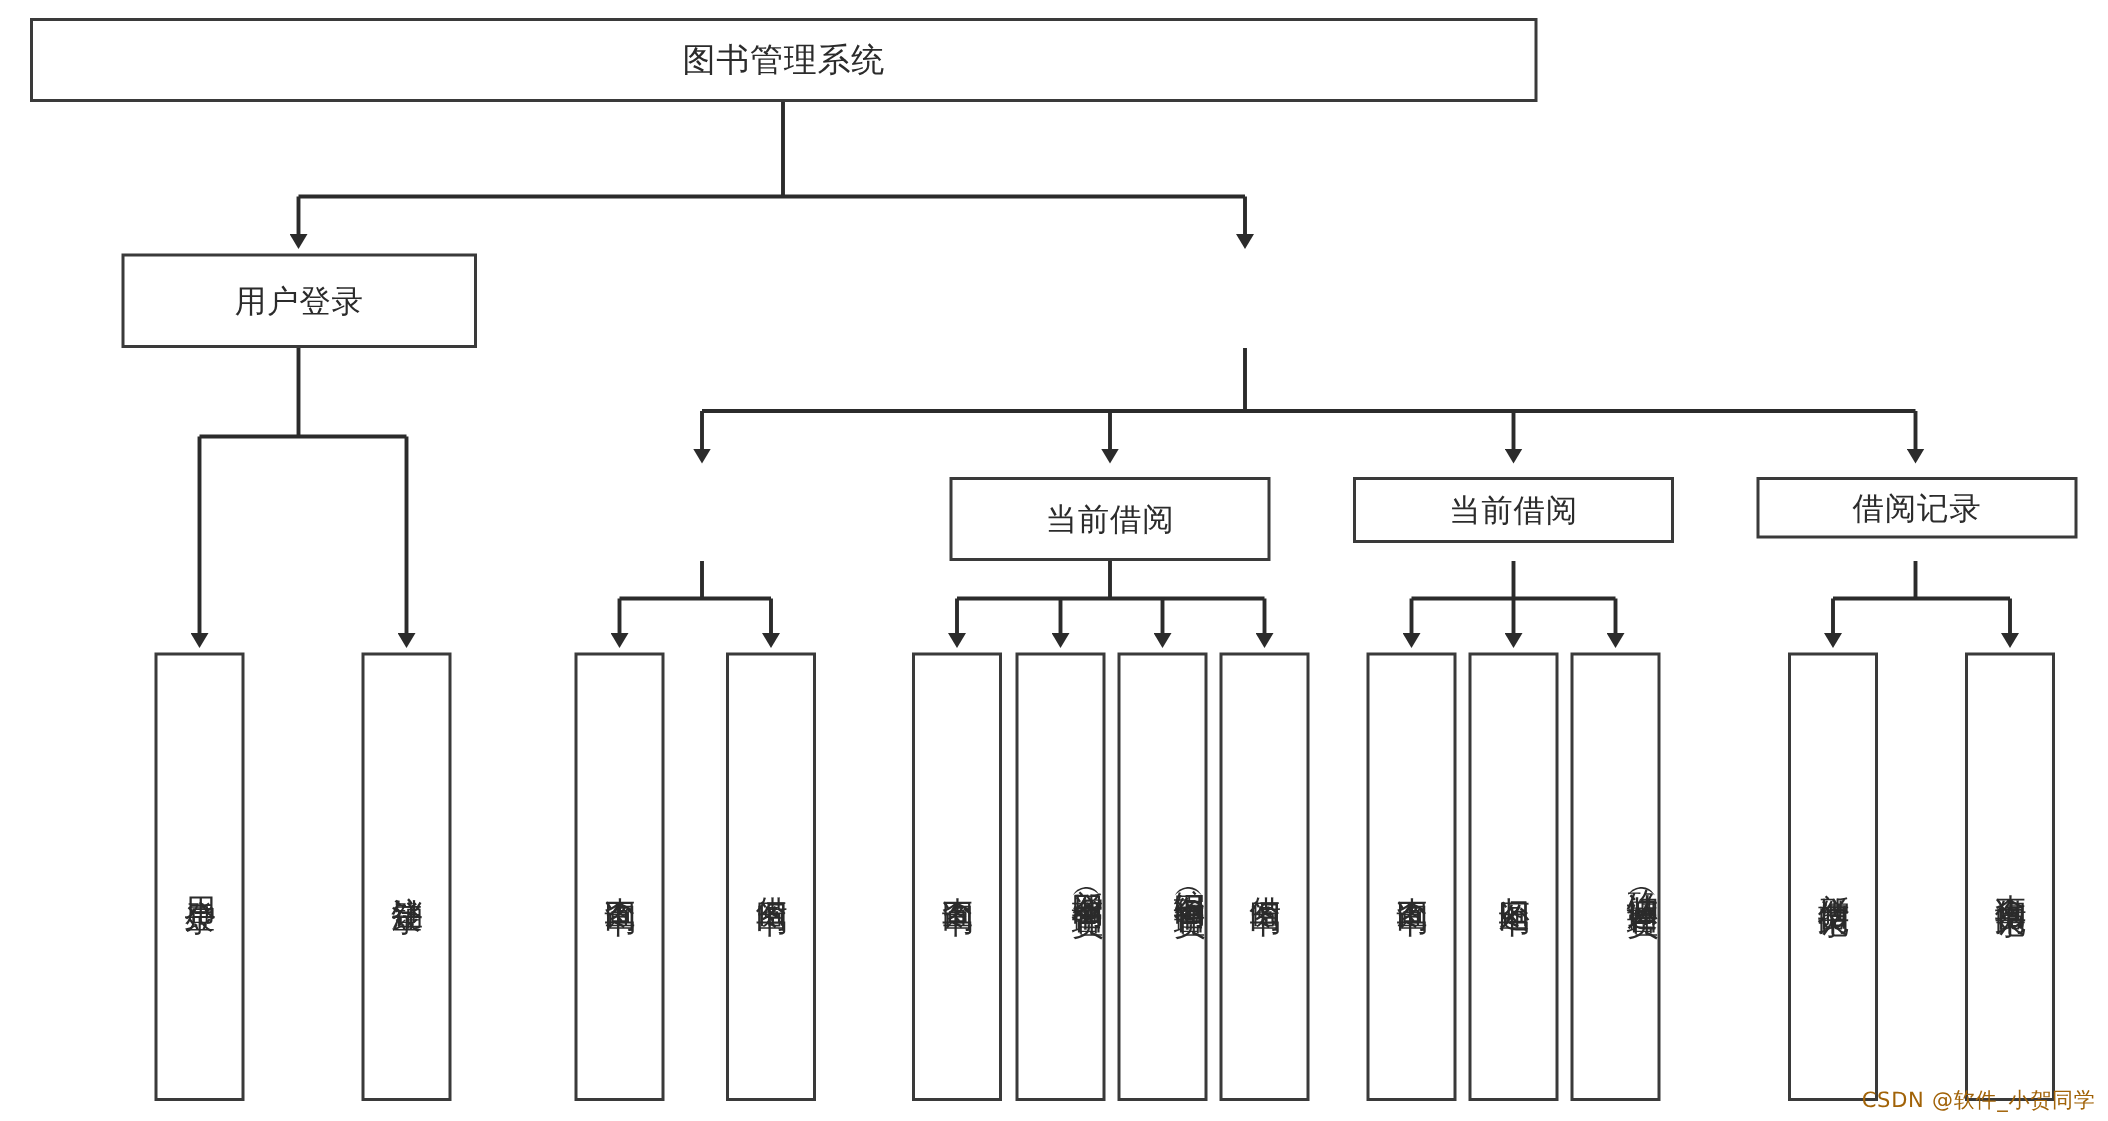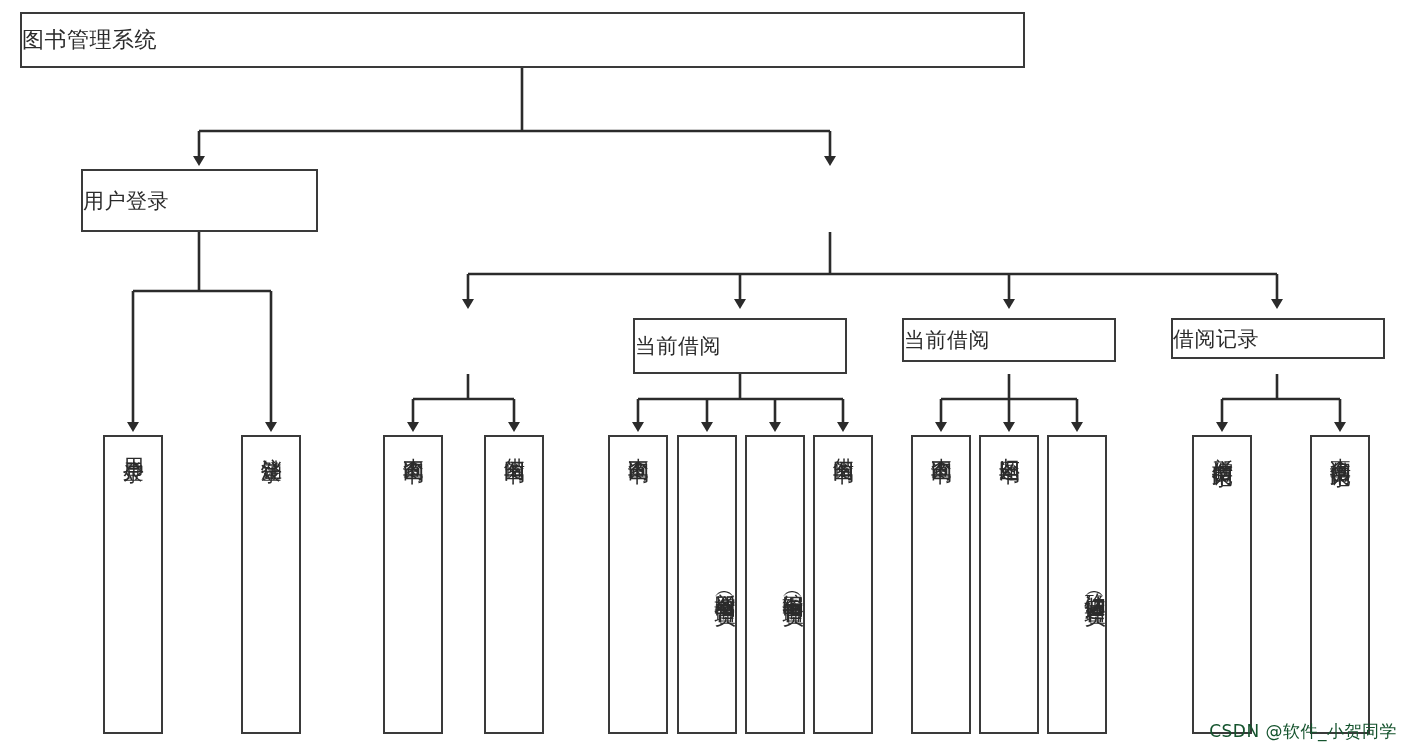--- a/index.html
+++ b/index.html
@@ -25,21 +25,21 @@
     height: 747px;
     pointer-events: none;
   }
   .node {
     position: absolute;
     box-sizing: border-box;
     border: 2px solid #3a3a3a;
     background: #ffffff;
     display: flex;
     align-items: center;
-    justify-content: flex-start;
+    justify-content: center;
     color: #2b2b2b;
   }
   .node.h {
     
     font-size: 21px;
     letter-spacing: 0.5px;
   }
   .node.root {
     font-size: 22px;
   }
@@ -57,22 +57,22 @@
     justify-content: center;
   }
   .node-label {
     display: block;
     white-space: pre;
   }
   .watermark {
     position: absolute;
     right: 8px;
     bottom: 4px;
-    font-size: 17px;
-    color: #14532d;
+    font-size: 14px;
+    color: #a16207;
     white-space: pre;
     letter-spacing: 0.5px;
   }
 </style>
 </head>
 <body>
 
 <div id="canvas">
 
   <svg id="wires" viewBox="0 0 1405 747">

